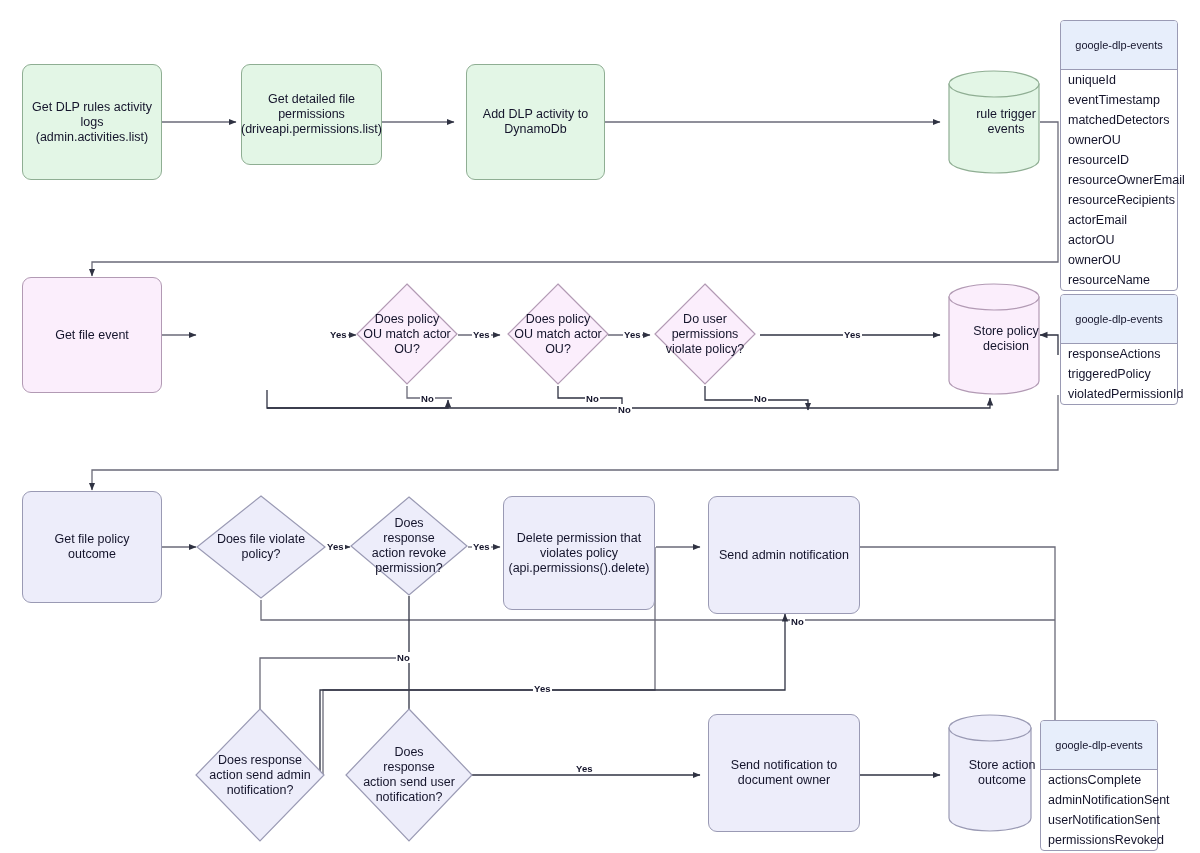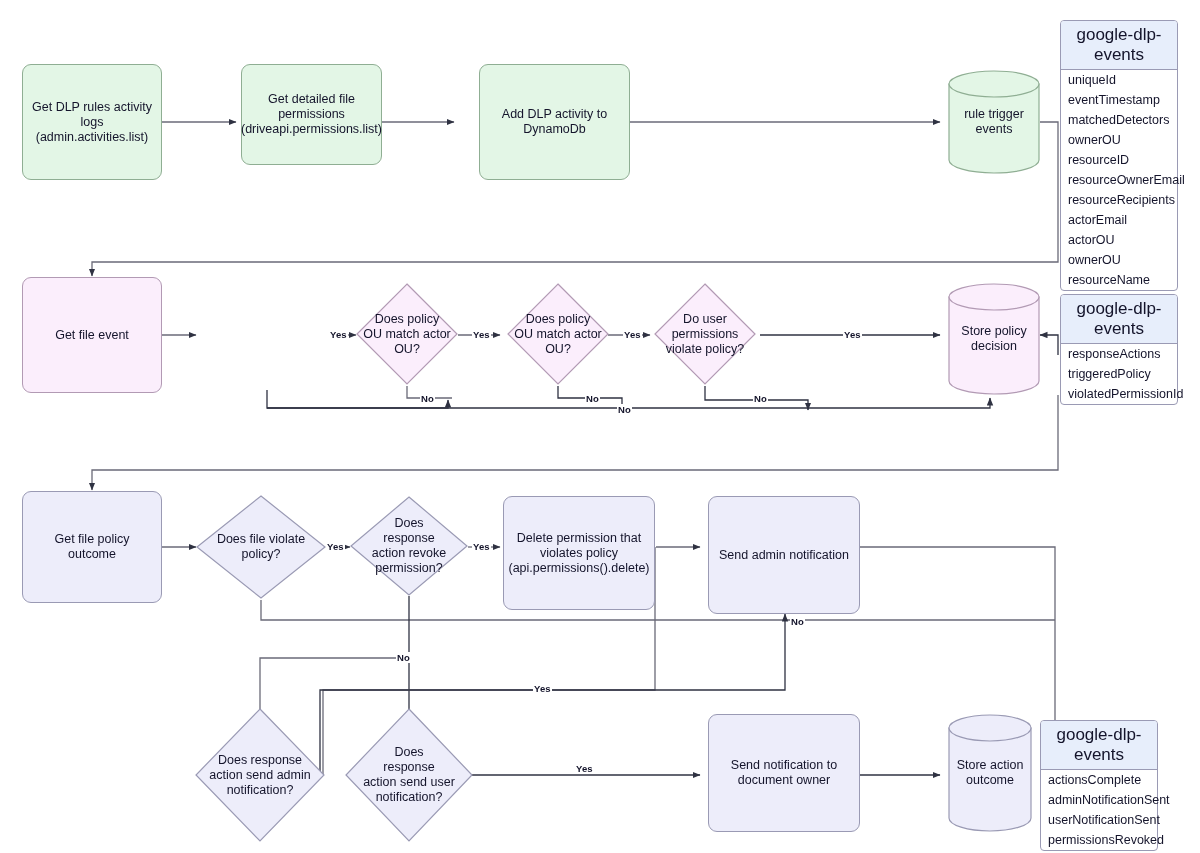--- a/index.html
+++ b/index.html
@@ -14,26 +14,26 @@
   .green{background:#e3f6e6;border-color:#8fae93;}
   .pink{background:#fbeefc;border-color:#b29ab4;}
   .lav{background:#ededfa;border-color:#9a9ab4;}
 
   .dia{position:absolute;}
   .dia .shape{position:absolute;left:0;top:0;width:100%;height:100%;}
   .dia .lbl{position:absolute;left:0;top:50%;transform:translateY(-50%);width:100%;
             text-align:center;font-size:12.5px;line-height:15px;color:#14142b;white-space:pre-line;}
 
   .cyl{position:absolute;}
-  .cyl .lbl{position:absolute;left:0;top:50%;transform:translateY(-50%);width:100%;
+  .cyl .lbl{position:absolute;left:12px;top:50%;transform:translateY(-50%);width:100%;
             text-align:center;font-size:12.5px;line-height:15px;color:#14142b;white-space:pre-line;}
 
   .tbl{position:absolute;box-sizing:border-box;border:1px solid #9a9ab4;border-radius:4px;background:#fff;}
-  .tbl .th{font-size:17px;color:#14142b;background:#e7eefb;text-align:center;
-           padding:4px 6px;border-bottom:1px solid #9a9ab4;border-radius:3px 3px 0 0;}
+  .tbl .th{font-size:11px;color:#14142b;background:#e7eefb;text-align:center;
+           padding:18px 6px;border-bottom:1px solid #9a9ab4;border-radius:3px 3px 0 0;}
   .tbl .td{font-size:12.5px;color:#14142b;padding:2.5px 7px;line-height:15px;white-space:nowrap;}
 
   .elbl{position:absolute;font-size:9.5px;color:#14142b;background:#fff;padding:0 1px;
         font-weight:bold;letter-spacing:.1px;}
 </style>
 </head>
 <body>
 
 <div id="canvas">
 
@@ -101,21 +101,21 @@
 logs
 (admin.activities.list)</span>
   </div>
 
   <div class="node rect green" style="left:241px;top:64px;width:141px;height:101px;">
     <span class="lbl">Get detailed file
 permissions
 (driveapi.permissions.list)</span>
   </div>
 
-  <div class="node rect green" style="left:479px;top:64px;width:151px;height:116px;">
+  <div class="node rect green" style="left:466px;top:64px;width:139px;height:116px;">
     <span class="lbl">Add DLP activity to
 DynamoDb</span>
   </div>
 
   <div class="cyl" style="left:948px;top:70px;width:92px;height:104px;">
     <svg width="92" height="104" viewBox="0 0 92 104">
       <path d="M1,14 L1,90 A45,13 0 0 0 91,90 L91,14 Z" fill="#e3f6e6" stroke="#8fae93" stroke-width="1.2"></path>
       <ellipse cx="46" cy="14" rx="45" ry="13" fill="#e3f6e6" stroke="#8fae93" stroke-width="1.2"></ellipse>
     </svg>
     <span class="lbl">rule trigger

